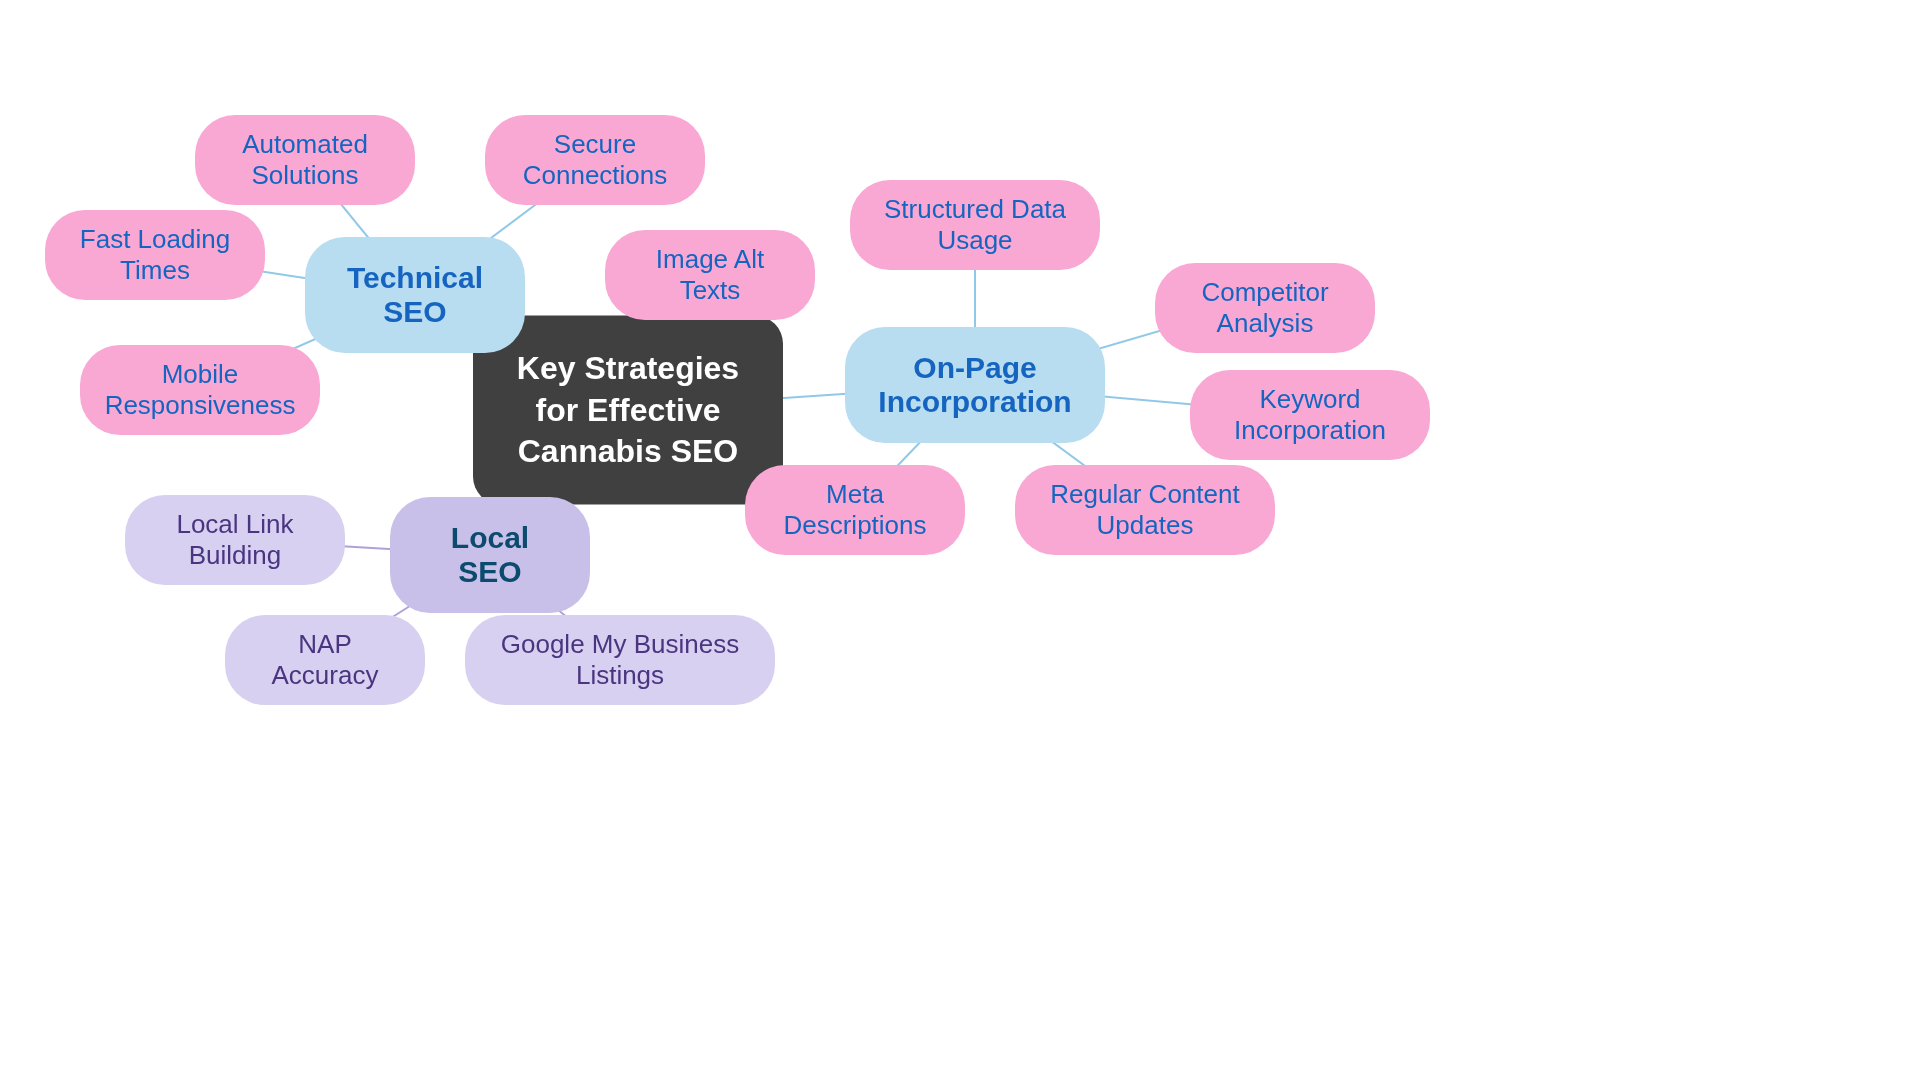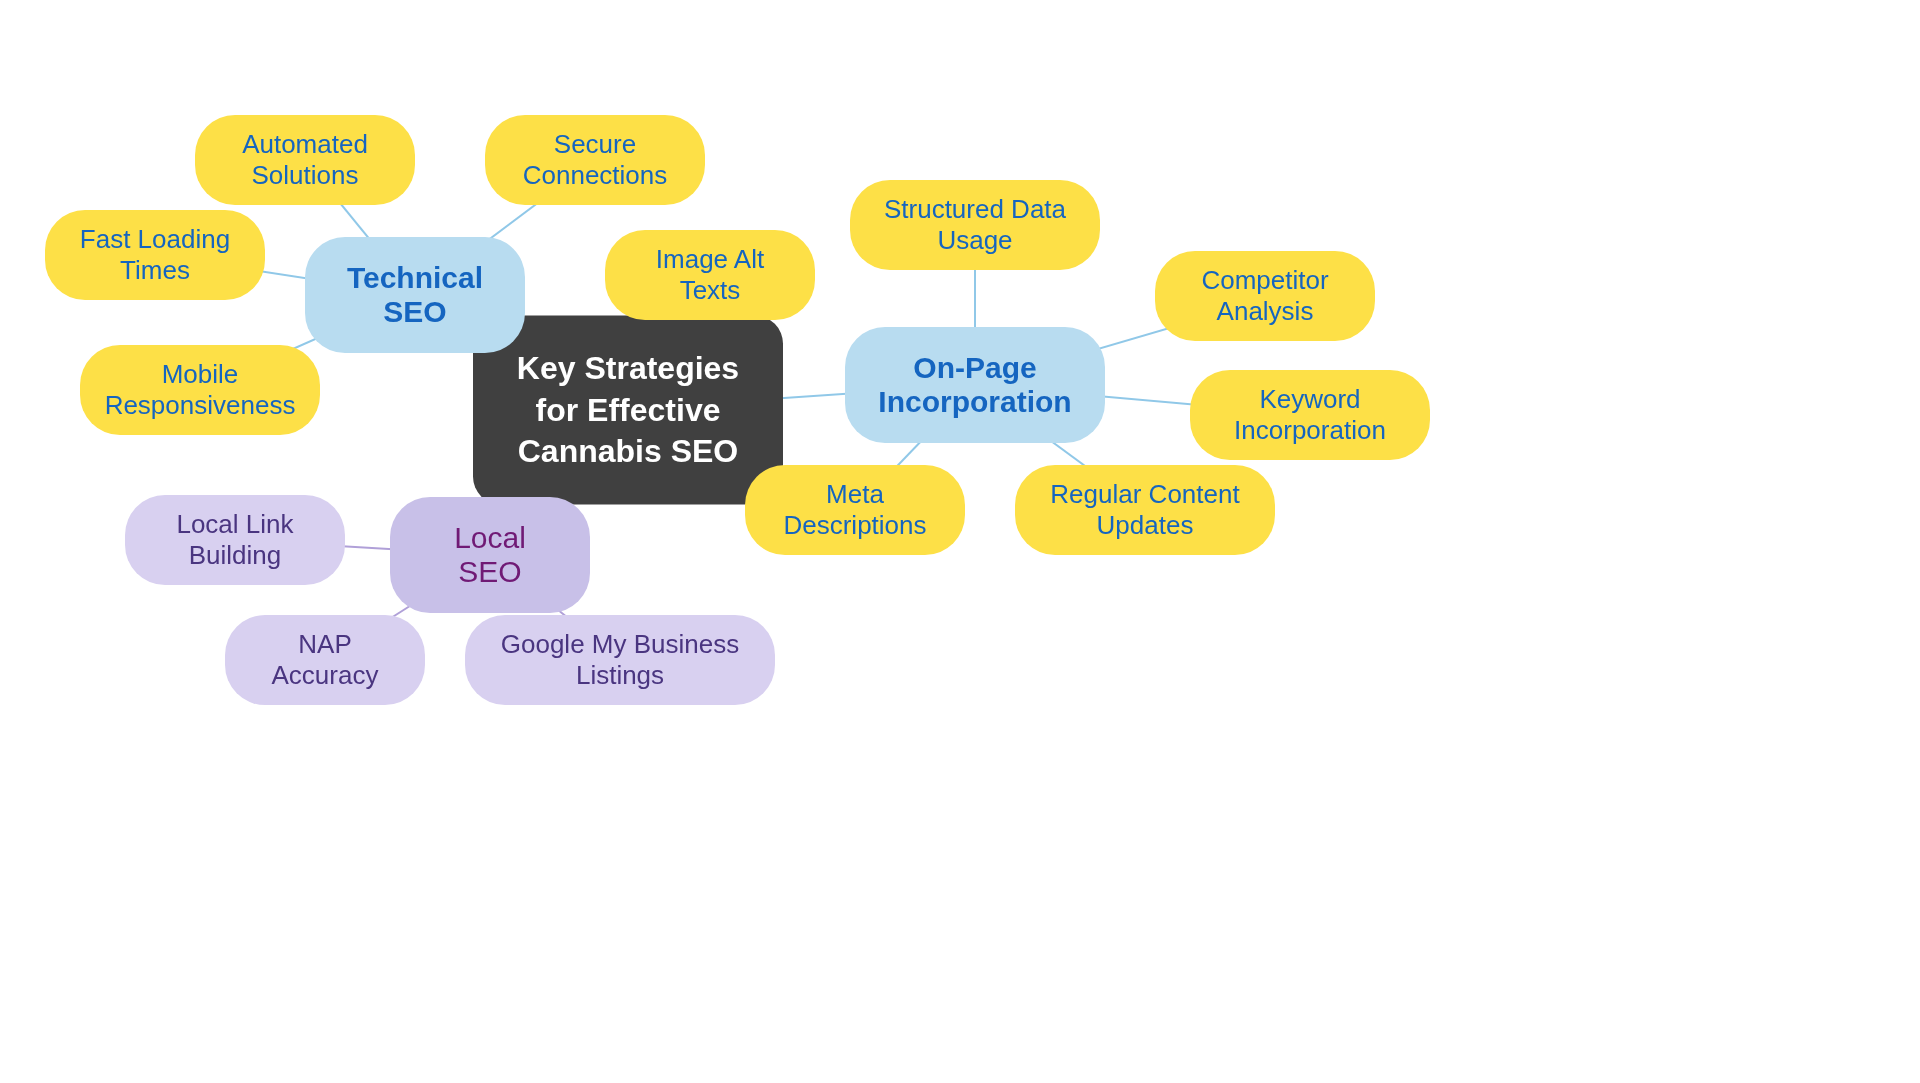--- a/index.html
+++ b/index.html
@@ -40,39 +40,39 @@
       color: #ffffff;
       font-size: 32px;
       font-weight: 600;
       border-radius: 28px;
       width: 310px;
       padding: 32px 36px;
       line-height: 1.3;
       margin-left: 20px;
     }
     .node-blue {
-      background: #fde047;
+      background: #f9a8d4;
       color: #1565c0;
       border: none;
     }
     .node-blue-mid {
       background: #b8dcf0;
       color: #1565c0;
       font-size: 30px;
       font-weight: 600;
     }
     .node-purple {
       background: #d8d0f0;
       color: #4a3580;
     }
     .node-purple-mid {
       background: #c8c0e8;
-      color: #701a75;
+      color: #0c4a6e;
       font-size: 30px;
-      font-weight: 400;
+      font-weight: 700;
     }
     .node-small {
       font-size: 26px;
       padding: 14px 28px;
     }
   </style>
 </head>
 <body>
 
 <div class="mindmap-container">
@@ -127,21 +127,21 @@
     <span>Image Alt Texts</span>
   </div>
 
   <div class="node node-blue node-blue-mid" style="left:975px; top:385px; width:260px;">
     <span>On-Page Incorporation</span>
   </div>
 
   <div class="node node-blue node-small" style="left:975px; top:225px; width:250px;">
     <span>Structured Data Usage</span>
   </div>
-  <div class="node node-blue node-small" style="left:1265px; top:296px; width:220px;justify-content:center;">
+  <div class="node node-blue node-small" style="left:1265px; top:308px; width:220px;justify-content:center;">
     <span>Competitor Analysis</span>
   </div>
   <div class="node node-blue node-small" style="left:1310px; top:415px; width:240px;">
     <span>Keyword Incorporation</span>
   </div>
   <div class="node node-blue node-small" style="left:1145px; top:510px; width:260px;">
     <span>Regular Content Updates</span>
   </div>
   <div class="node node-blue node-small" style="left:855px; top:510px; width:220px;">
     <span>Meta Descriptions</span>

